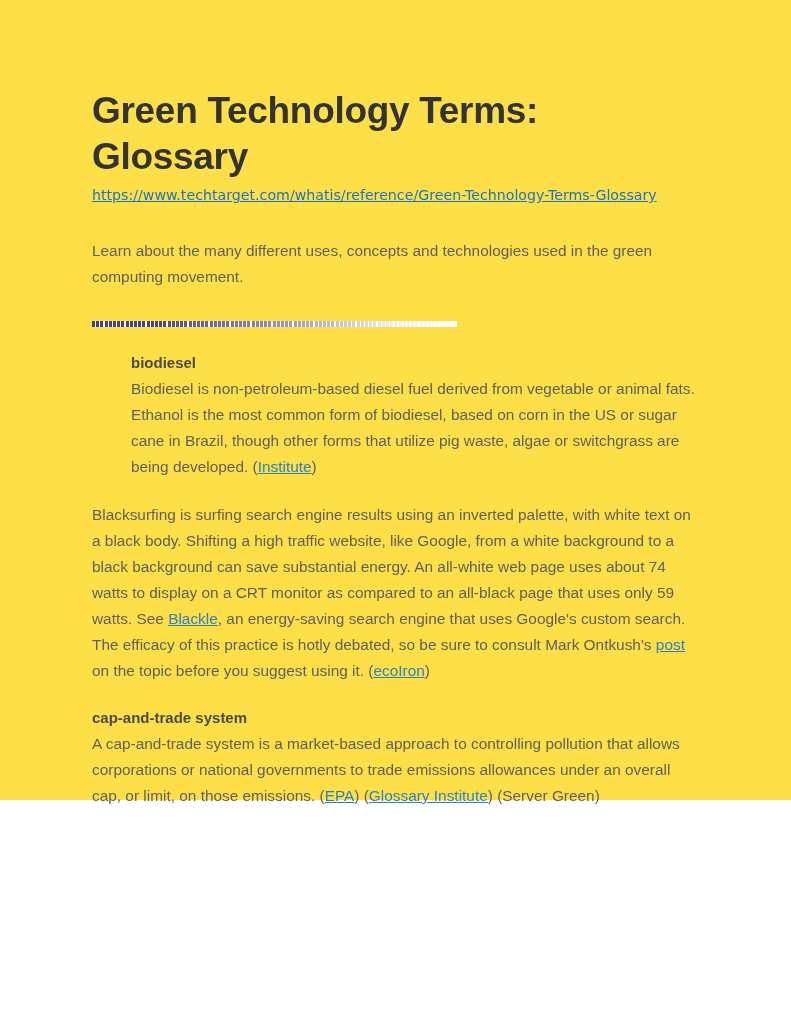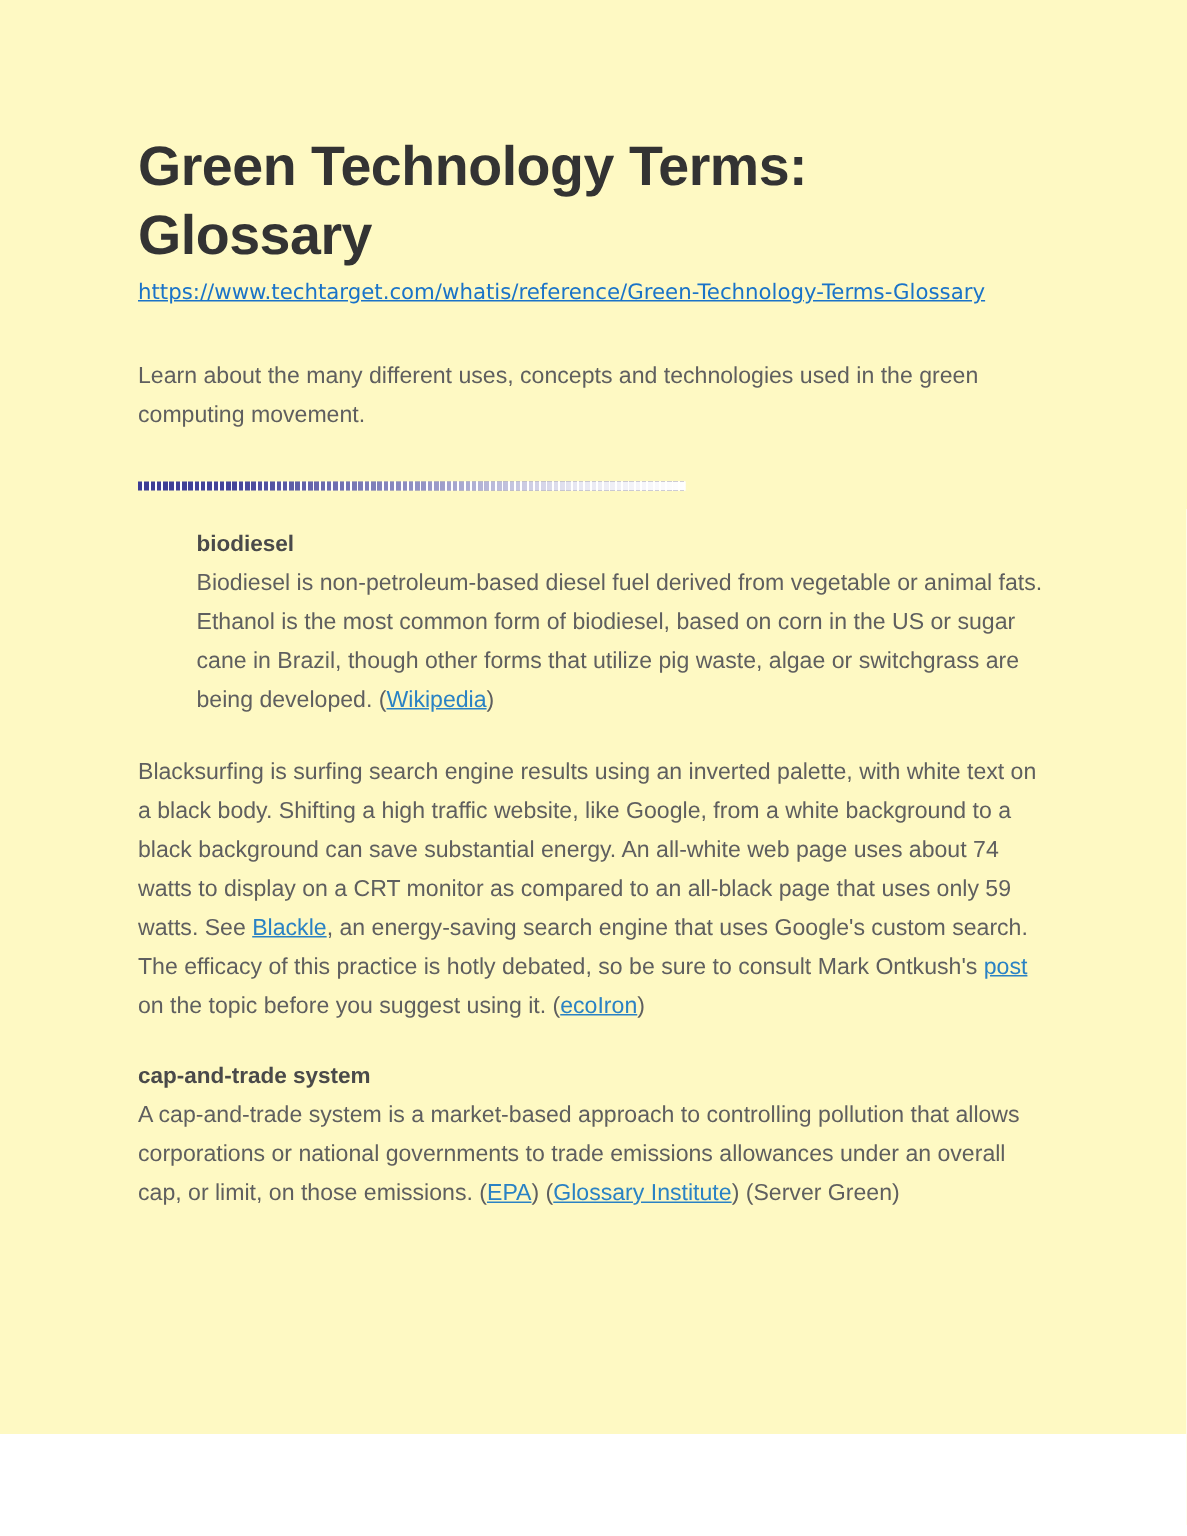--- a/index.html
+++ b/index.html
@@ -11,22 +11,22 @@
   body {
     width: 791px;
     height: 1024px;
     overflow: hidden;
     font-family: "Liberation Sans", sans-serif;
     -webkit-font-smoothing: antialiased;
   }
   .page {
     position: relative;
     width: 791px;
-    height: 956px;
-    background: #fef9c3;
+    height: 800px;
+    background: #fde047;
     box-sizing: border-box;
     padding: 16px;
   }
   .content {
     position: absolute;
     left: 92px;
     top: 88px;
     width: 606px;
   }
 
@@ -130,21 +130,21 @@
 
     <p class="intro">Learn about the many different uses, concepts and technologies used in the green computing movement.</p>
 
     <div class="divider-wrap">
       <div class="divider"></div>
     </div>
 
     <div id="entries">
         <div class="entry">
           <div class="term">biodiesel</div>
-          <p class="definition"><span>Biodiesel is non-petroleum-based diesel fuel derived from vegetable or animal fats. Ethanol is the most common form of biodiesel, based on corn in the US or sugar cane in Brazil, though other forms that utilize pig waste, algae or switchgrass are being developed. (</span><a class="inline-link">Wikipedia</a><span>)</span></p>
+          <p class="definition"><span>Biodiesel is non-petroleum-based diesel fuel derived from vegetable or animal fats. Ethanol is the most common form of biodiesel, based on corn in the US or sugar cane in Brazil, though other forms that utilize pig waste, algae or switchgrass are being developed. (</span><a class="inline-link">Institute</a><span>)</span></p>
         </div>
         <div class="entry">
           <p class="definition"><span>Blacksurfing is surfing search engine results using an inverted palette, with white text on a black body. Shifting a high traffic website, like Google, from a white background to a black background can save substantial energy. An all-white web page uses about 74 watts to display on a CRT monitor as compared to an all-black page that uses only 59 watts. See </span><a class="inline-link">Blackle</a><span>, an energy-saving search engine that uses Google's custom search. The efficacy of this practice is hotly debated, so be sure to consult Mark Ontkush's </span><a class="inline-link">post</a><span> on the topic before you suggest using it. (</span><a class="inline-link">ecoIron</a><span>)</span></p>
         </div>
         <div class="entry">
           <div class="term">cap-and-trade system</div>
           <p class="definition"><span>A cap-and-trade system is a market-based approach to controlling pollution that allows corporations or national governments to trade emissions allowances under an overall cap, or limit, on those emissions. (</span><a class="inline-link">EPA</a><span>) (</span><a class="inline-link">Glossary Institute</a><span>) (Server Green)</span></p>
         </div>
       </div>
 

